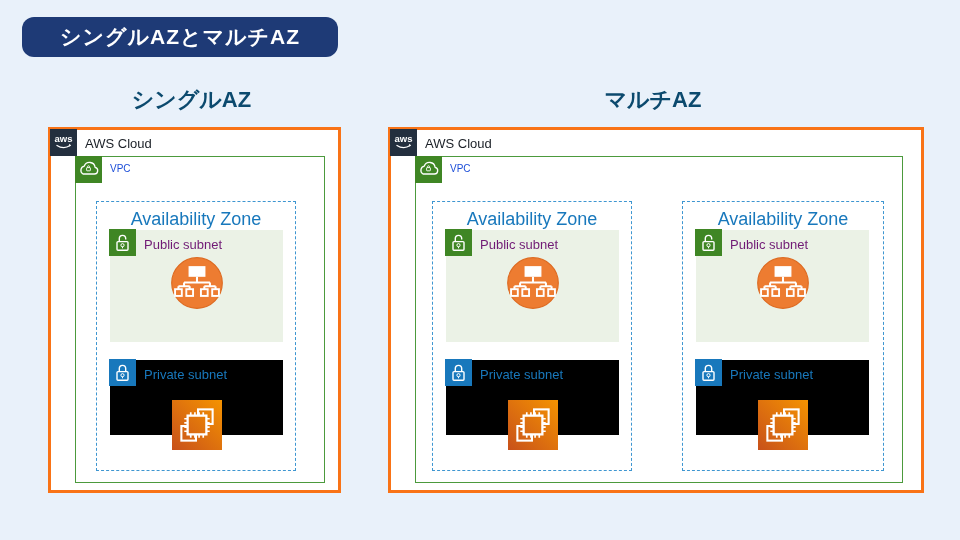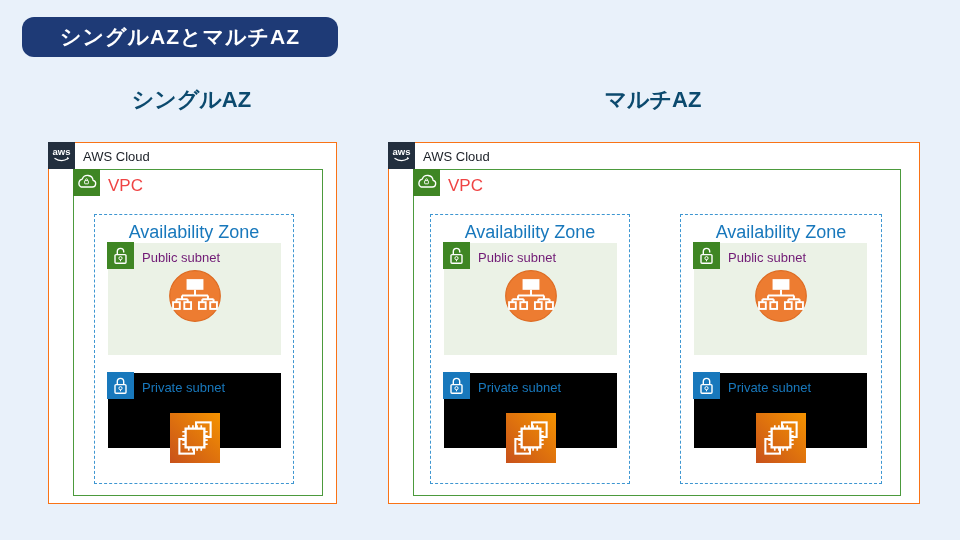--- a/index.html
+++ b/index.html
@@ -22,22 +22,22 @@
   
   .heading{
     top:85px;text-align:center;
     font-size:22px;font-weight:bold;color:#0c4a6e;
   }
   .heading-left{left:48px;width:287px;}
   .heading-right{left:388px;width:530px;}
 
   
   .cloud{
-    top:142px;height:360px;background:#FFFFFF;
-    border:1px solid #f97316;
+    top:127px;height:360px;background:#FFFFFF;
+    border:3px solid #f97316;
   }
   .cloud-left{left:48px;width:287px;}
   .cloud-right{left:388px;width:530px;}
   .corner{
     left:-1px;top:-1px;width:27px;height:27px;
   }
   .corner.navy{background:#232F3E;}
   .corner.green{background:#3F8624;}
   .corner.blue{background:#1878BC;}
   .corner svg{display:block;width:27px;height:27px;}
@@ -46,21 +46,21 @@
   }
 
   
   .vpc{
     left:24px;top:26px;height:325px;
     border:1px solid #4C9A3D;background:#FFFFFF;
   }
   .vpc-left{width:248px;}
   .vpc-right{width:486px;}
   .vpc-label{
-    left:34px;top:6px;font-size:17px;color:#ef4444;
+    left:34px;top:6px;font-size:10px;color:#1d4ed8;
   }
 
   
   .az{
     top:44px;height:268px;
     border:1px dashed #3E96D1;
   }
   .az-single{left:20px;width:198px;}
   .az-a{left:16px;width:198px;}
   .az-b{left:266px;width:200px;}

